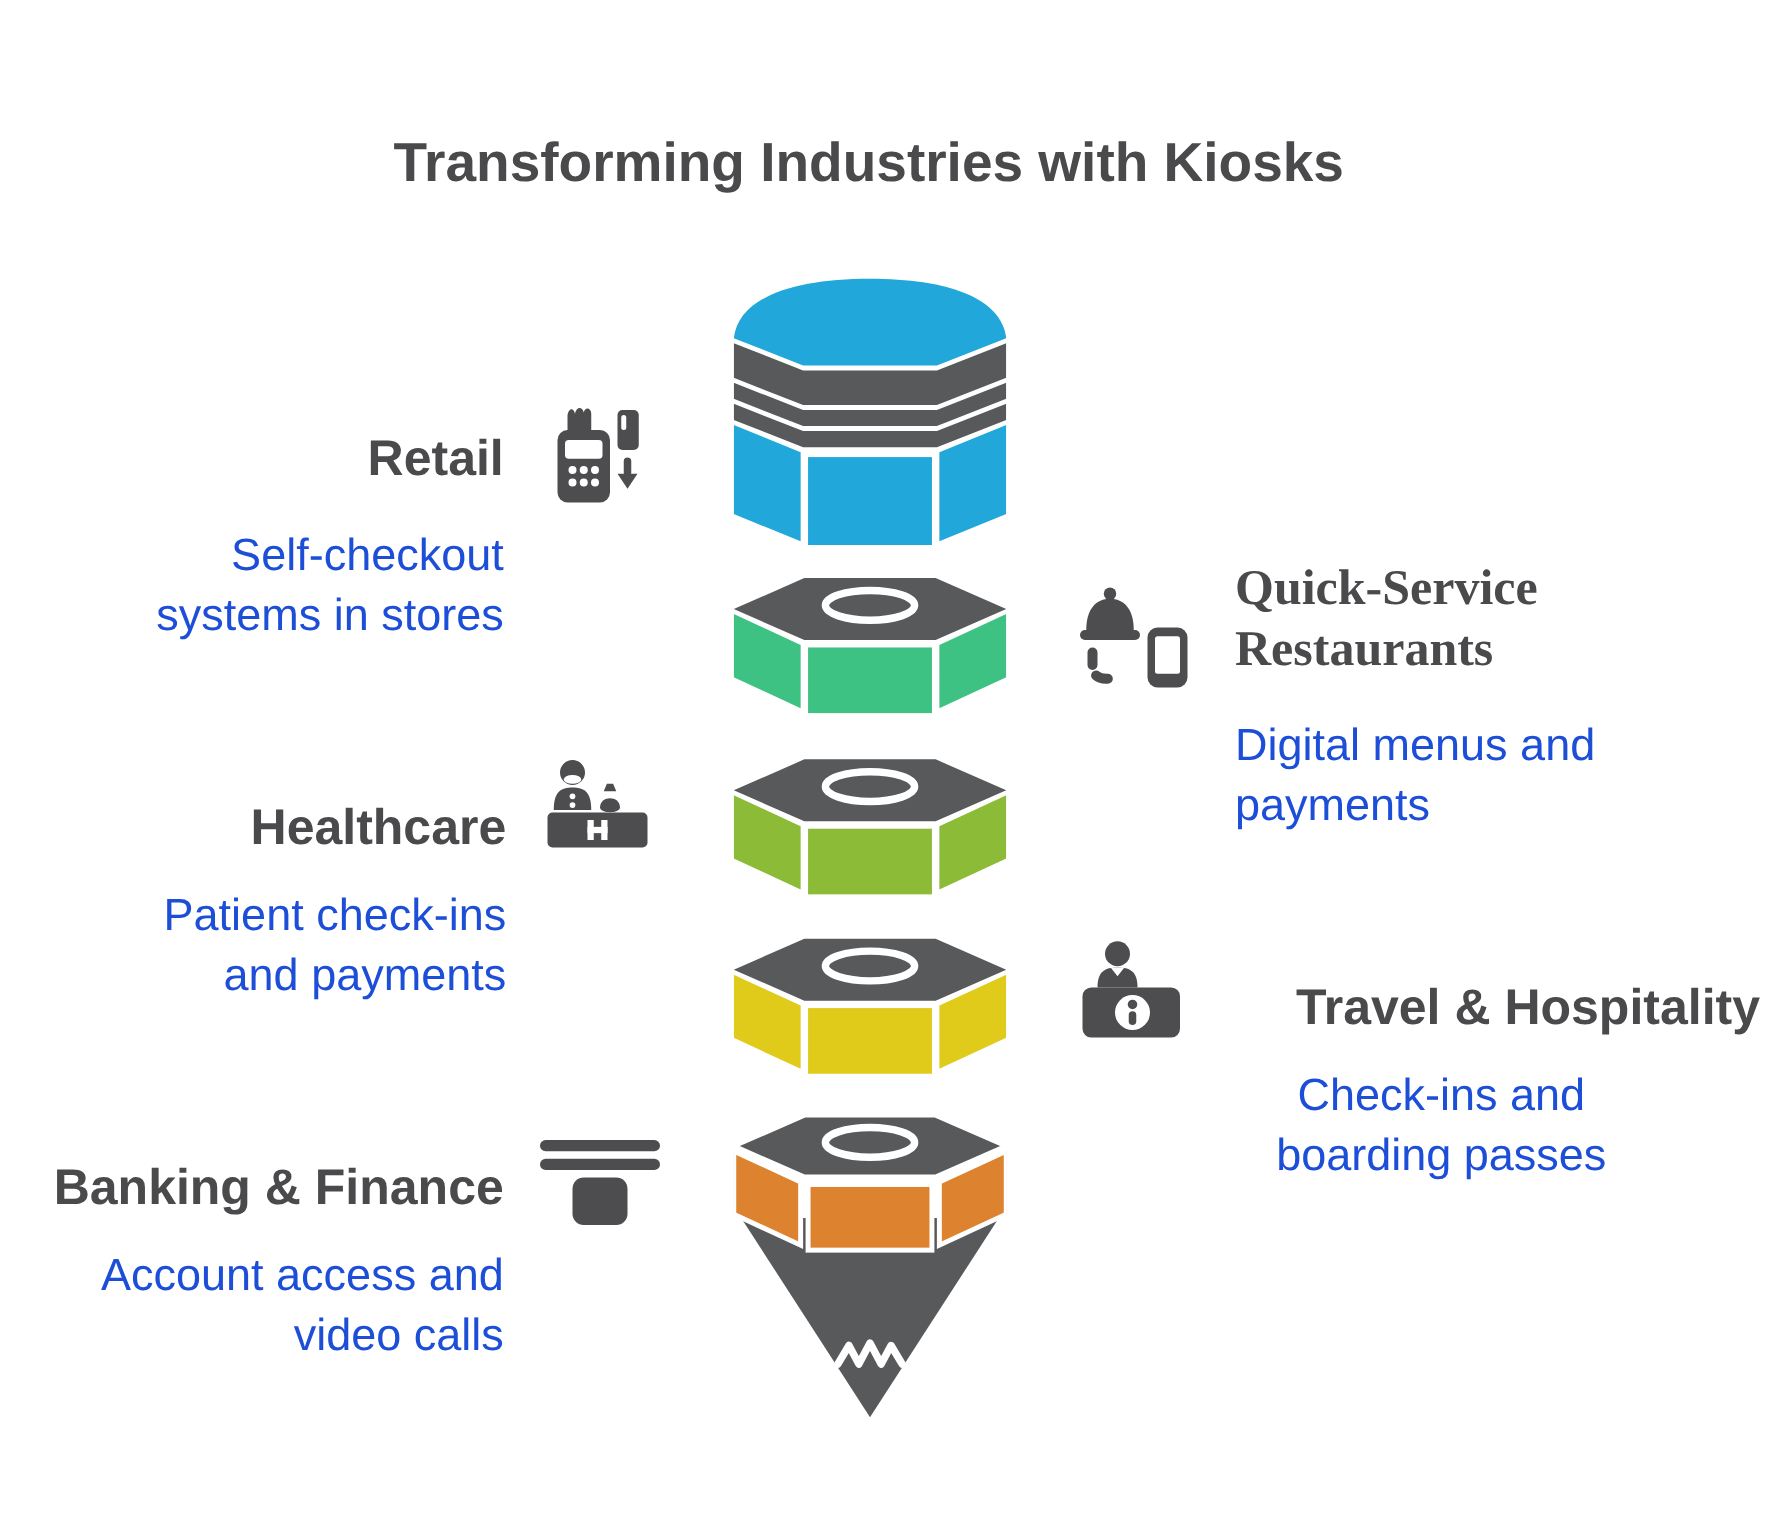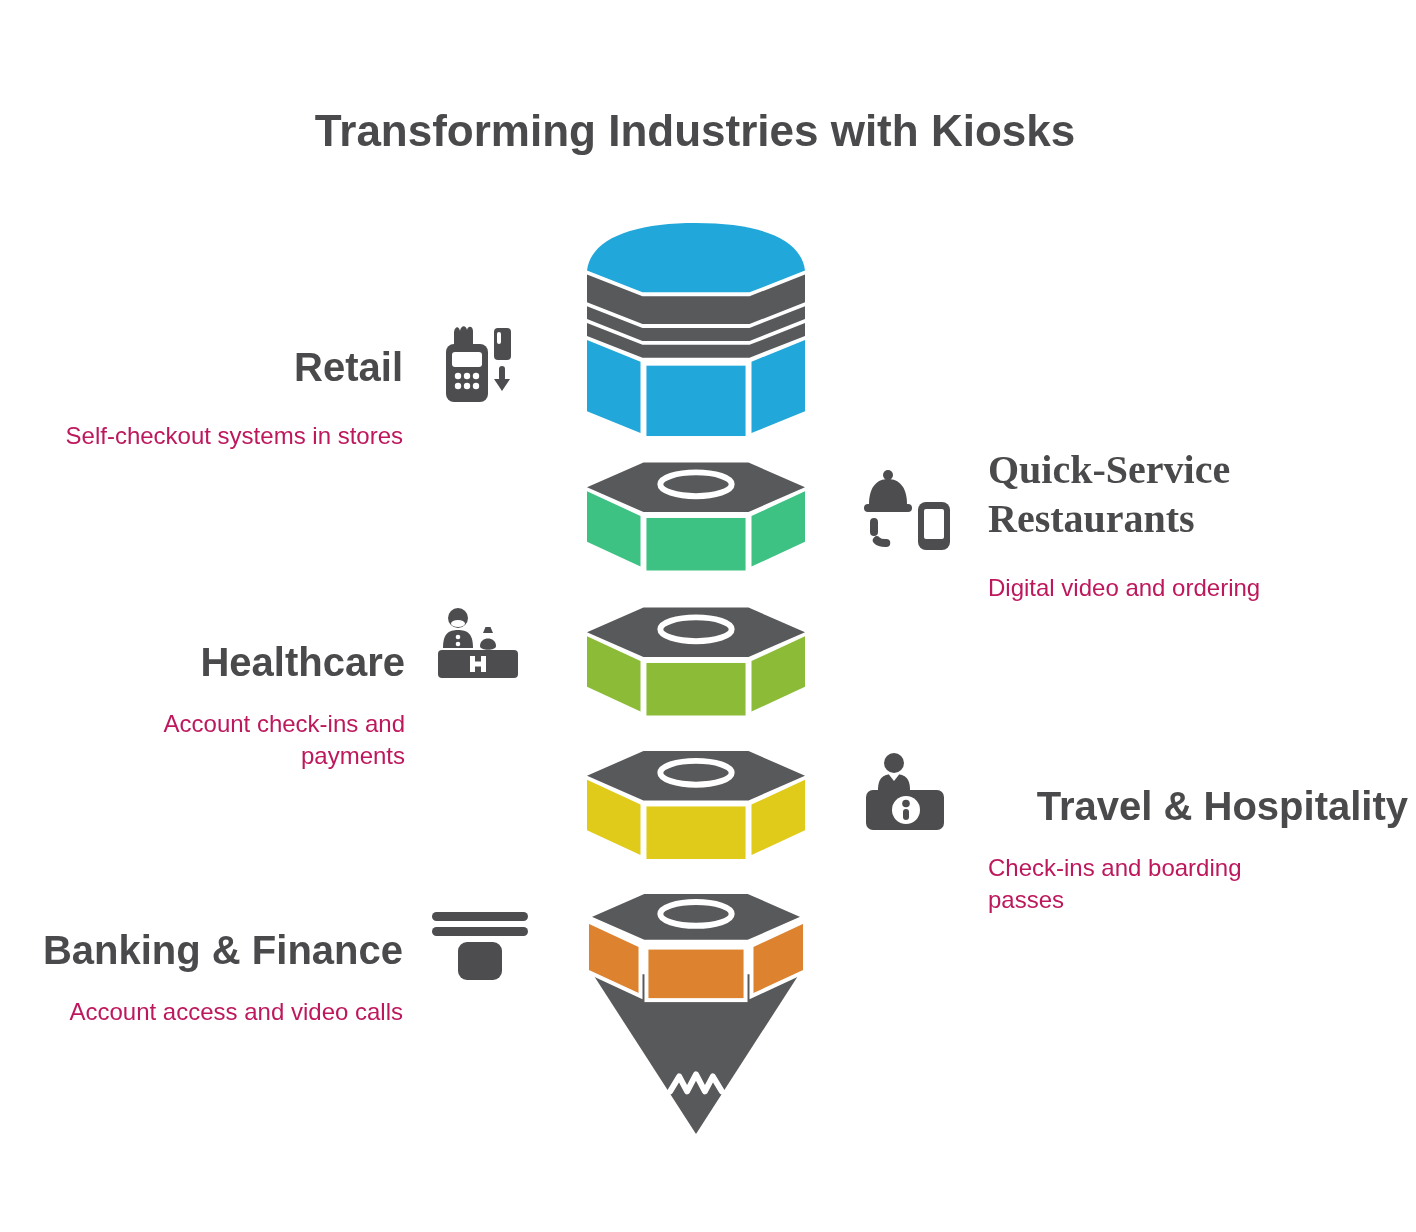--- a/index.html
+++ b/index.html
@@ -5,37 +5,37 @@
   * { margin:0; padding:0; box-sizing:border-box; }
   html,body { width:1416px; height:1232px; background:#fff;
               font-family:"Liberation Sans", sans-serif; overflow:hidden; }
   .stage { position:relative; width:1416px; height:1032px; background:#fff; }
 
   .title { position:absolute; top:106px; left:0; width:1416px; text-align:center;
            font-size:44px; font-weight:bold; color:#4a4a4c; letter-spacing:0;
            transform:translateX(-13px); }
 
   .heading { font-size:40px; font-weight:bold; color:#4a4a4c; line-height:1.22; }
-  .desc    { font-size:24px; color:#be185d; line-height:1.32; }
+  .desc    { font-size:36px; color:#1d4ed8; line-height:1.32; }
 
   .abs { position:absolute; }
 
   
   .retail-heading     { right:1013px; top:343px;  width:430px; text-align:right; }
   .retail-desc        { right:1013px; top:420px;  width:340px; text-align:right; }
   .healthcare-heading { right:1011px; top:638px;  width:430px; text-align:right; }
   .healthcare-desc    { right:1011px; top:708px;  width:310px; text-align:right; }
   .banking-heading    { right:1013px; top:926px;  width:460px; text-align:right; }
   .banking-desc       { right:1013px; top:996px;  width:350px; text-align:right; }
 
   
   .qsr-heading    { left:988px; top:446px; width:300px; text-align:left;font-family:Liberation Serif, serif; }
   .qsr-desc       { left:988px; top:572px; width:420px; text-align:left; }
   .travel-heading { left:988px; top:782px; width:420px; text-align:right; }
-  .travel-desc    { left:988px; top:852px; width:330px; text-align:left; }
+  .travel-desc    { left:988px; top:852px; width:330px; text-align:center; }
 
   svg { display:block; }
 </style>
 </head>
 <body>
 
 <div class="stage">
 
   <div class="title">Transforming Industries with Kiosks</div>
 
@@ -98,21 +98,21 @@
       <circle cx="41" cy="66" r="3.2" fill="#fff"></circle>
         <circle cx="50" cy="66" r="3.2" fill="#fff"></circle>
       <rect x="68" y="8" width="17" height="32" rx="4"></rect>
       <rect x="71" y="12" width="4" height="12" rx="2" fill="#fff"></rect>
       <rect x="73" y="46" width="6" height="15" rx="3"></rect>
       <polygon points="68,59 84,59 76,71"></polygon>
     </g>
   </svg>
 
   <div class="abs heading healthcare-heading">Healthcare</div>
-  <div class="abs desc healthcare-desc">Account check-ins and payments</div>
+  <div class="abs desc healthcare-desc">Patient check-ins and payments</div>
 
   <svg class="abs" style="left:428px; top:606px;" width="100" height="100" viewBox="0 0 100 100">
     <g fill="#4D4D4F">
       <circle cx="30" cy="12" r="10"></circle>
       <ellipse cx="30" cy="17.5" rx="7" ry="3.6" fill="#fff"></ellipse>
       <path d="M15,42 C15,27 21,24 30,24 C39,24 45,27 45,42 Z"></path>
       <circle cx="30" cy="31" r="2.3" fill="#fff"></circle>
         <circle cx="30" cy="38" r="2.3" fill="#fff"></circle>
       <path d="M55,27 L65,27 L62.5,21 L57.5,21 Z"></path>
       <path d="M52,40 C52,30 68,30 68,40 C68,45 52,45 52,40 Z"></path>
@@ -128,21 +128,21 @@
 
   <svg class="abs" style="left:432px; top:908px;" width="96" height="78" viewBox="0 0 96 78">
     <g fill="#4D4D4F">
       <rect x="0" y="4" width="96" height="9" rx="4.5"></rect>
       <rect x="0" y="19" width="96" height="9" rx="4.5"></rect>
       <rect x="26" y="34" width="44" height="38" rx="9"></rect>
     </g>
   </svg>
 
   <div class="abs heading qsr-heading">Quick-Service Restaurants</div>
-  <div class="abs desc qsr-desc">Digital video and ordering</div>
+  <div class="abs desc qsr-desc">Digital menus and payments</div>
 
   <svg class="abs" style="left:864px; top:464px;" width="100" height="102" viewBox="0 0 100 102">
     <g fill="#4D4D4F">
       <circle cx="24" cy="11" r="5"></circle>
       <path d="M5,40 C5,23 13,15 24,15 C35,15 43,23 43,40 Z"></path>
       <rect x="0" y="40" width="48" height="8" rx="4"></rect>
       <path d="M10,58 L10,68 Q10,79 21,79 L29,79" fill="none" stroke-width="8" stroke-dasharray="10 9" stroke-linecap="round" stroke="#4D4D4F"></path>
       <rect x="54" y="38" width="32" height="48" rx="8"></rect>
       <rect x="60" y="45" width="20" height="30" rx="2" fill="#fff"></rect>
     </g>

